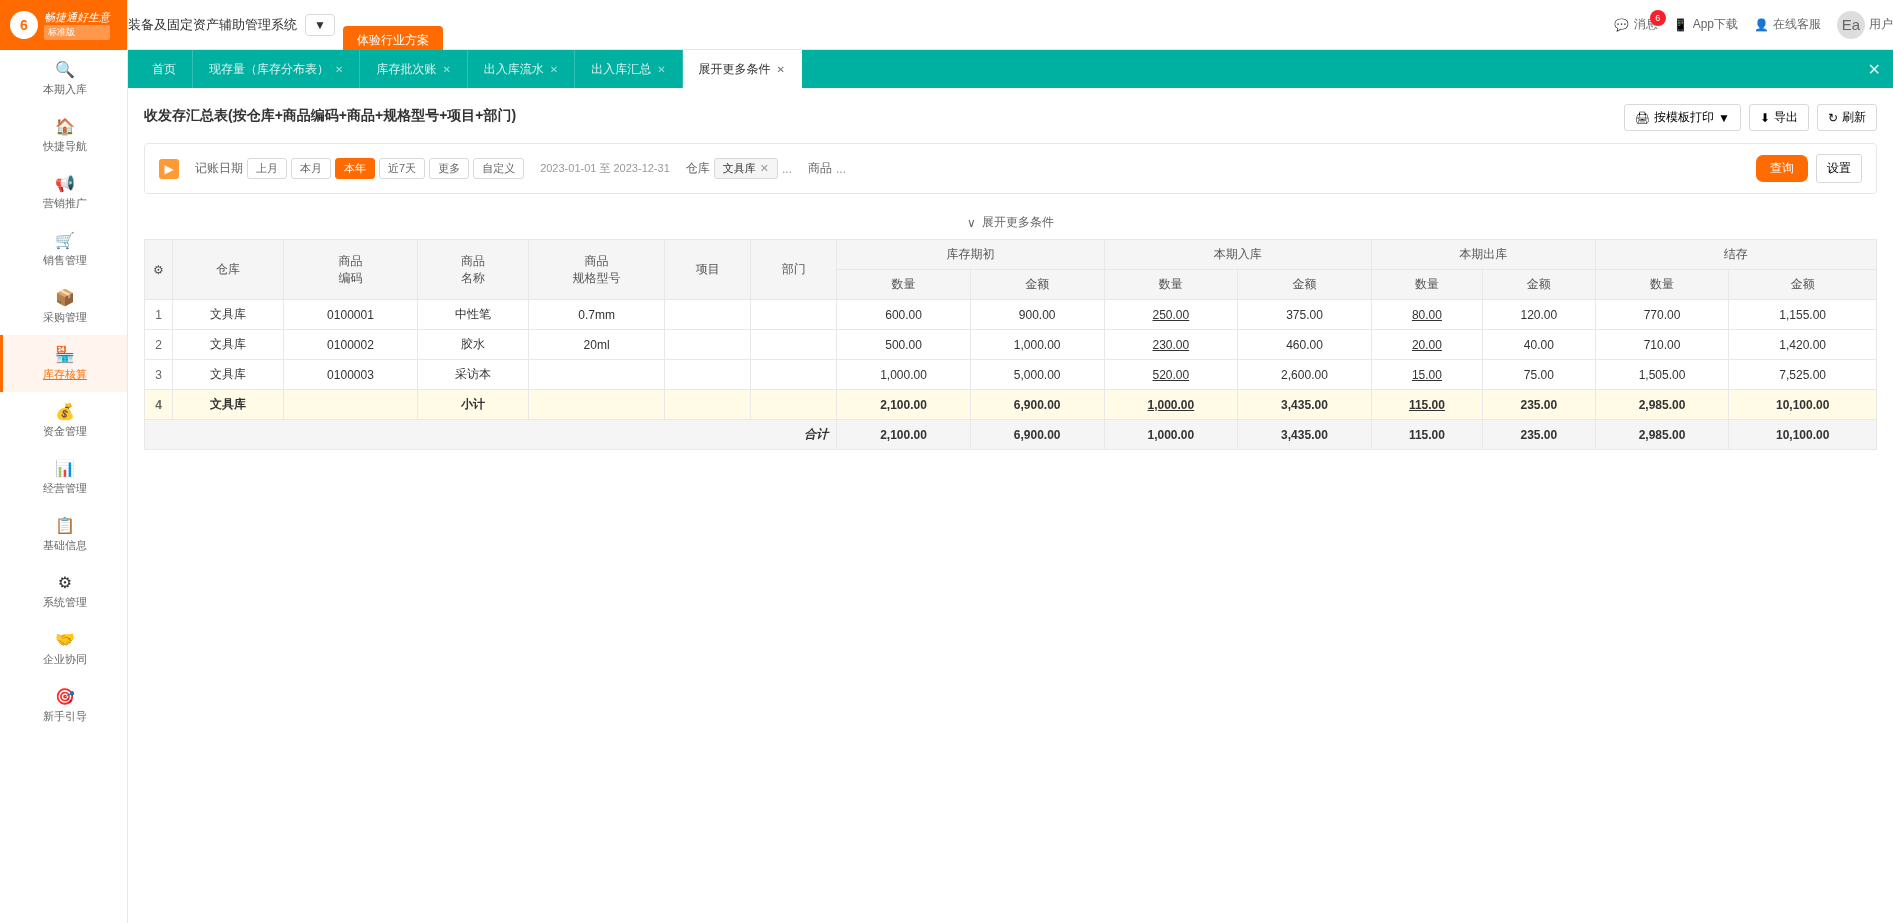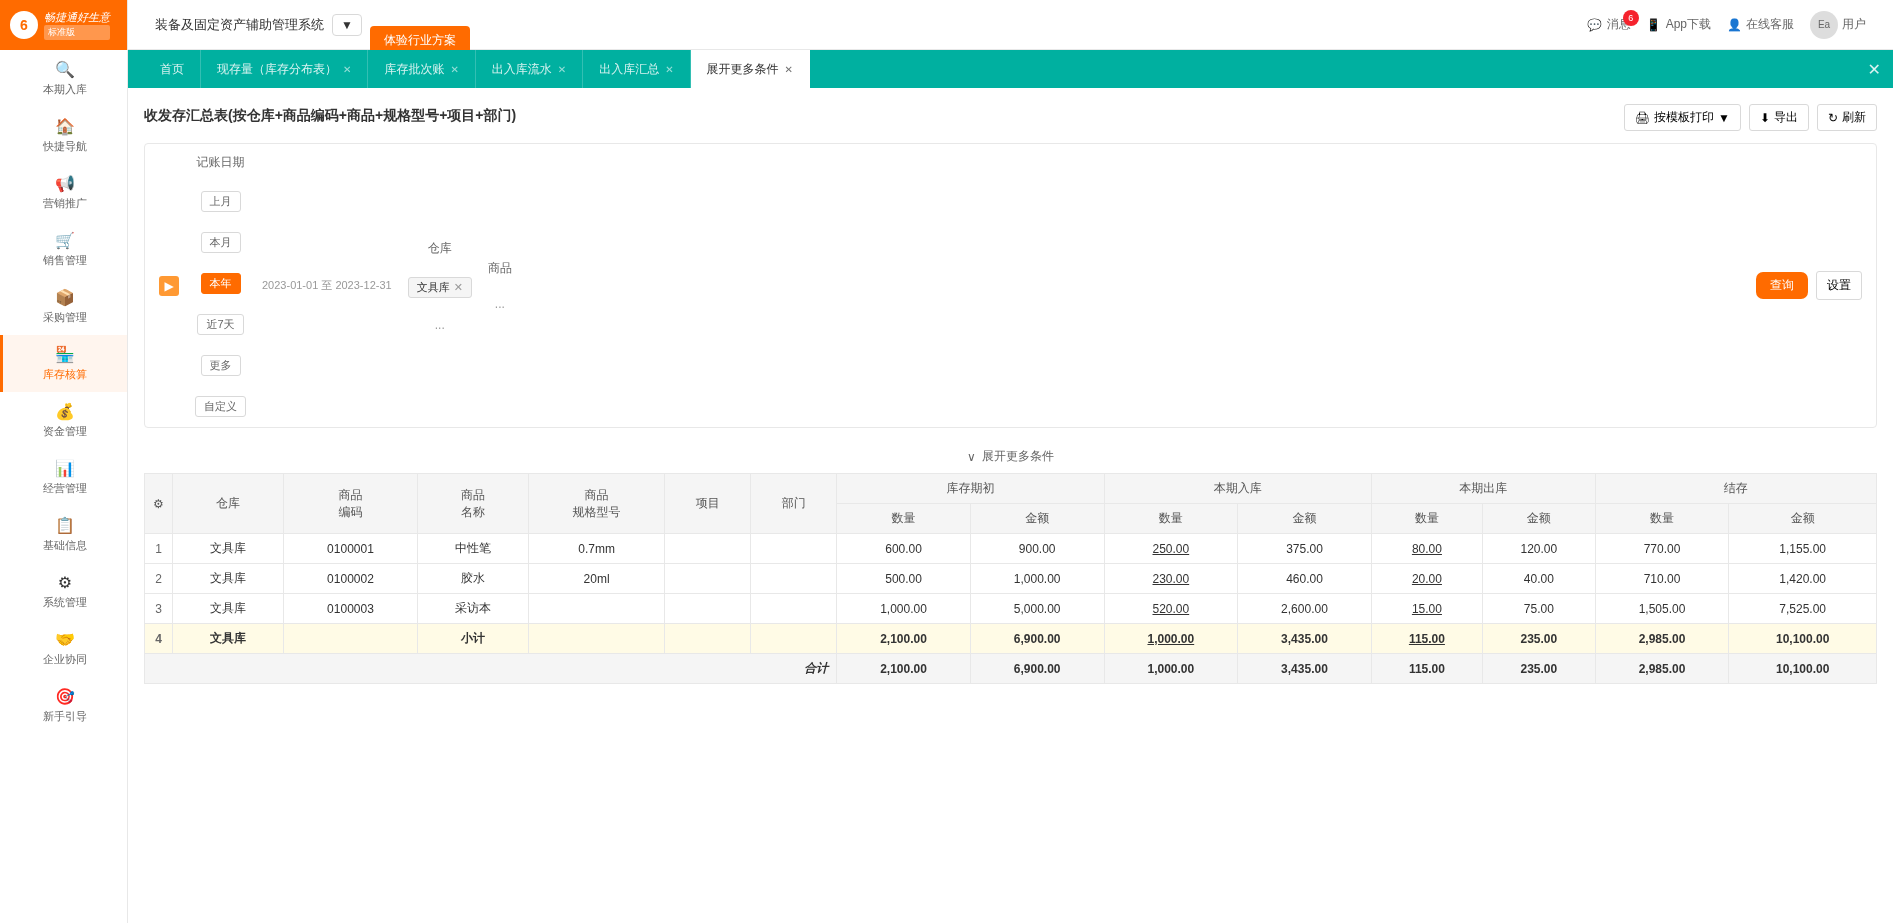--- a/index.html
+++ b/index.html
@@ -11,51 +11,51 @@
     
     .sidebar { width: 128px; background: #fff; display: flex; flex-direction: column; border-right: 1px solid #e8e8e8; flex-shrink: 0; }
     .sidebar-logo { background: #ff6b00; color: #fff; padding: 8px 10px; height: 50px; display: flex; align-items: center; gap: 6px; cursor: pointer; }
     .sidebar-logo-icon { width: 28px; height: 28px; background: #fff; border-radius: 50%; display: flex; align-items: center; justify-content: center; color: #ff6b00; font-weight: bold; font-size: 14px; }
     .sidebar-logo-text { font-size: 11px; color: #fff; line-height: 1.3; font-style: italic; }
     .sidebar-logo-badge { background: rgba(255,255,255,0.3); font-size: 9px; padding: 1px 4px; border-radius: 2px; color: #fff; }
     .sidebar-item { display: flex; flex-direction: column; align-items: center; padding: 10px 6px; cursor: pointer; border-left: 3px solid transparent; }
     .sidebar-item.active { border-left: 3px solid #ff6b00; background: #fff5ee; color: #ff6b00; }
     .sidebar-item-icon { font-size: 16px; margin-bottom: 3px; }
     .sidebar-item-label { font-size: 11px; color: #666; text-align: center; }
-    .sidebar-item.active .sidebar-item-label { color: #ff6b00; }
+    .sidebar-item.active .sidebar-item-label { color: #ff6b00; text-decoration: underline; }
 
     
     .main-area { flex: 1; display: flex; flex-direction: column; overflow: hidden; }
 
     
-    .top-bar { background: #fff; height: 50px; display: flex; align-items: center; padding: 0 27px; gap: 12px; border-bottom: 1px solid #e8e8e8; flex-shrink: 0; }
+    .top-bar { background: #fff; height: 50px; display: flex; align-items: center; padding: 0 0; gap: 12px; border-bottom: 1px solid #e8e8e8; flex-shrink: 0; }
     .top-bar-title { font-size: 13px; color: #333; flex: 1; display: flex; align-items: center; gap: 8px; }
     .top-bar-dropdown { border: 1px solid #d9d9d9; border-radius: 4px; padding: 3px 8px; font-size: 12px; background: #fff; cursor: pointer; display: flex; align-items: center; gap: 4px; }
     .top-bar-actions { display: flex; align-items: center; gap: 16px; }
     .top-bar-action { display: flex; align-items: center; gap: 4px; cursor: pointer; color: #666; font-size: 12px; position: relative; }
     .badge { position: absolute; top: -6px; right: -8px; background: #f5222d; color: #fff; border-radius: 50%; width: 16px; height: 16px; font-size: 9px; display: flex; align-items: center; justify-content: center; }
     .btn-experience { background: #ff6b00; color: #fff; border: none; border-radius: 4px; padding: 6px 14px; font-size: 12px; cursor: pointer; margin-top: 32px; }
-    .user-avatar { width: 28px; height: 28px; background: #ddd; border-radius: 50%; display: flex; align-items: center; justify-content: center; font-size: 10px; }
-
-    
-    .tabs-bar { background: #00b0a0; display: flex; align-items: center; height: 38px; flex-shrink: 0; padding: 0 0 0 16px; }
+    .user-avatar { width: 28px; height: 28px; background: #ddd; border-radius: 50%; display: flex; align-items: center; justify-content: center; font-size: 15px; }
+
+    
+    .tabs-bar { background: #00b0a0; display: flex; align-items: center; height: 38px; flex-shrink: 0; padding: 0 0 0 8px; }
     .tab { display: flex; align-items: center; gap: 6px; padding: 0 16px; height: 38px; color: rgba(255,255,255,0.85); cursor: pointer; font-size: 12px; border-right: 1px solid rgba(255,255,255,0.2); }
     .tab.active { background: #fff; color: #333; }
     .tab-close { font-size: 10px; opacity: 0.7; }
     .tabs-close-all { margin-left: auto; padding: 0 12px; color: rgba(255,255,255,0.85); cursor: pointer; font-size: 16px; }
 
     
     .content-area { flex: 1; overflow-y: auto; background: #fff; padding: 16px; }
 
     
     .page-title { font-size: 14px; font-weight: bold; color: #333; margin-bottom: 4px; text-align: right; }
 
     
     .filter-bar { background: #fff; border: 1px solid #e8e8e8; border-radius: 4px; padding: 10px 14px; margin-bottom: 12px; display: flex; align-items: center; gap: 16px; flex-wrap: wrap; }
-    .filter-section { display: flex; align-items: center; gap: 20px; flex-direction: column; }
+    .filter-section { display: flex; align-items: center; gap: 4px; }
     .filter-label { color: #666; font-size: 12px; }
     .filter-arrow { background: #ff9933; color: #fff; border: none; width: 20px; height: 20px; border-radius: 3px; cursor: pointer; display: flex; align-items: center; justify-content: center; font-size: 12px; }
     .date-btn { padding: 2px 8px; border: 1px solid #d9d9d9; background: #fff; border-radius: 3px; cursor: pointer; font-size: 11px; color: #666; }
     .date-btn.active { background: #ff6b00; color: #fff; border-color: #ff6b00; }
     .date-range { font-size: 11px; color: #999; }
     .filter-tag { display: flex; align-items: center; gap: 4px; background: #f5f5f5; border: 1px solid #d9d9d9; border-radius: 3px; padding: 2px 8px; font-size: 11px; }
     .filter-tag-close { cursor: pointer; color: #999; }
     .filter-dots { color: #999; cursor: pointer; }
     .btn-print { border: 1px solid #d9d9d9; background: #fff; padding: 4px 10px; border-radius: 3px; cursor: pointer; font-size: 12px; display: flex; align-items: center; gap: 4px; }
     .btn-export { border: 1px solid #d9d9d9; background: #fff; padding: 4px 10px; border-radius: 3px; cursor: pointer; font-size: 12px; display: flex; align-items: center; gap: 4px; }

